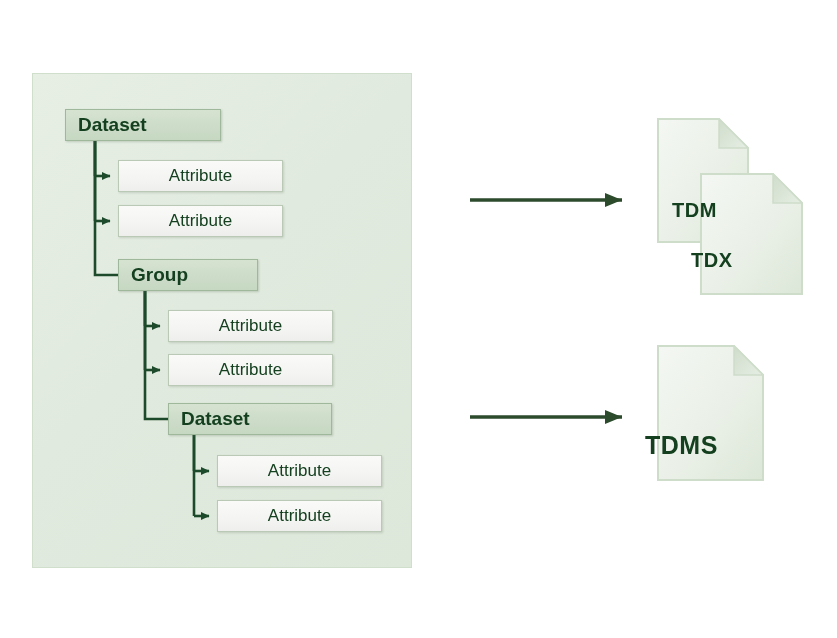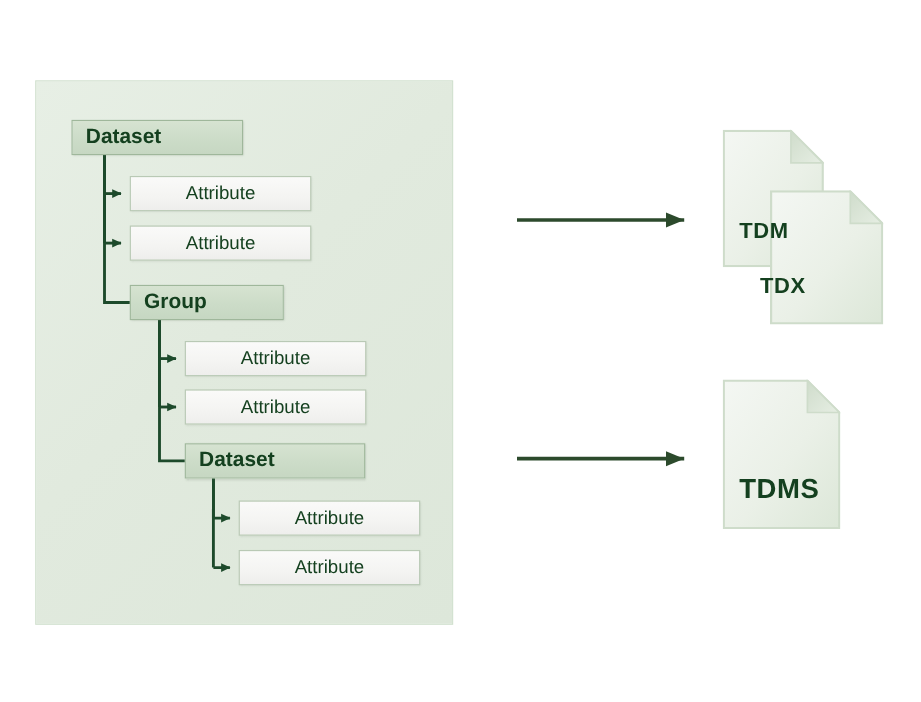--- a/index.html
+++ b/index.html
@@ -222,16 +222,16 @@
             </linearGradient>
             <linearGradient id="fgrad2f" x1="0" y1="0" x2="1" y2="1">
               <stop offset="0%" stop-color="#cfdccb"></stop>
               <stop offset="100%" stop-color="#e6eee3"></stop>
             </linearGradient>
           </defs>
           <path d="M1,1 L77,1 L106,30 L106,135 L1,135 Z" fill="url(#fgrad2)" stroke="#cedcca" stroke-width="2"></path>
           <path d="M77,1 L106,30 L77,30 Z" fill="url(#fgrad2f)" stroke="#cedcca" stroke-width="1.5"></path>
         </svg>
       </div>
-      <div class="file-label small" style="left: 672px; top: 431px;">TDMS</div>
+      <div class="file-label small" style="left: 645px; top: 431px;">TDMS</div>
     </div>
 
 </div>
 
 </body></html>

